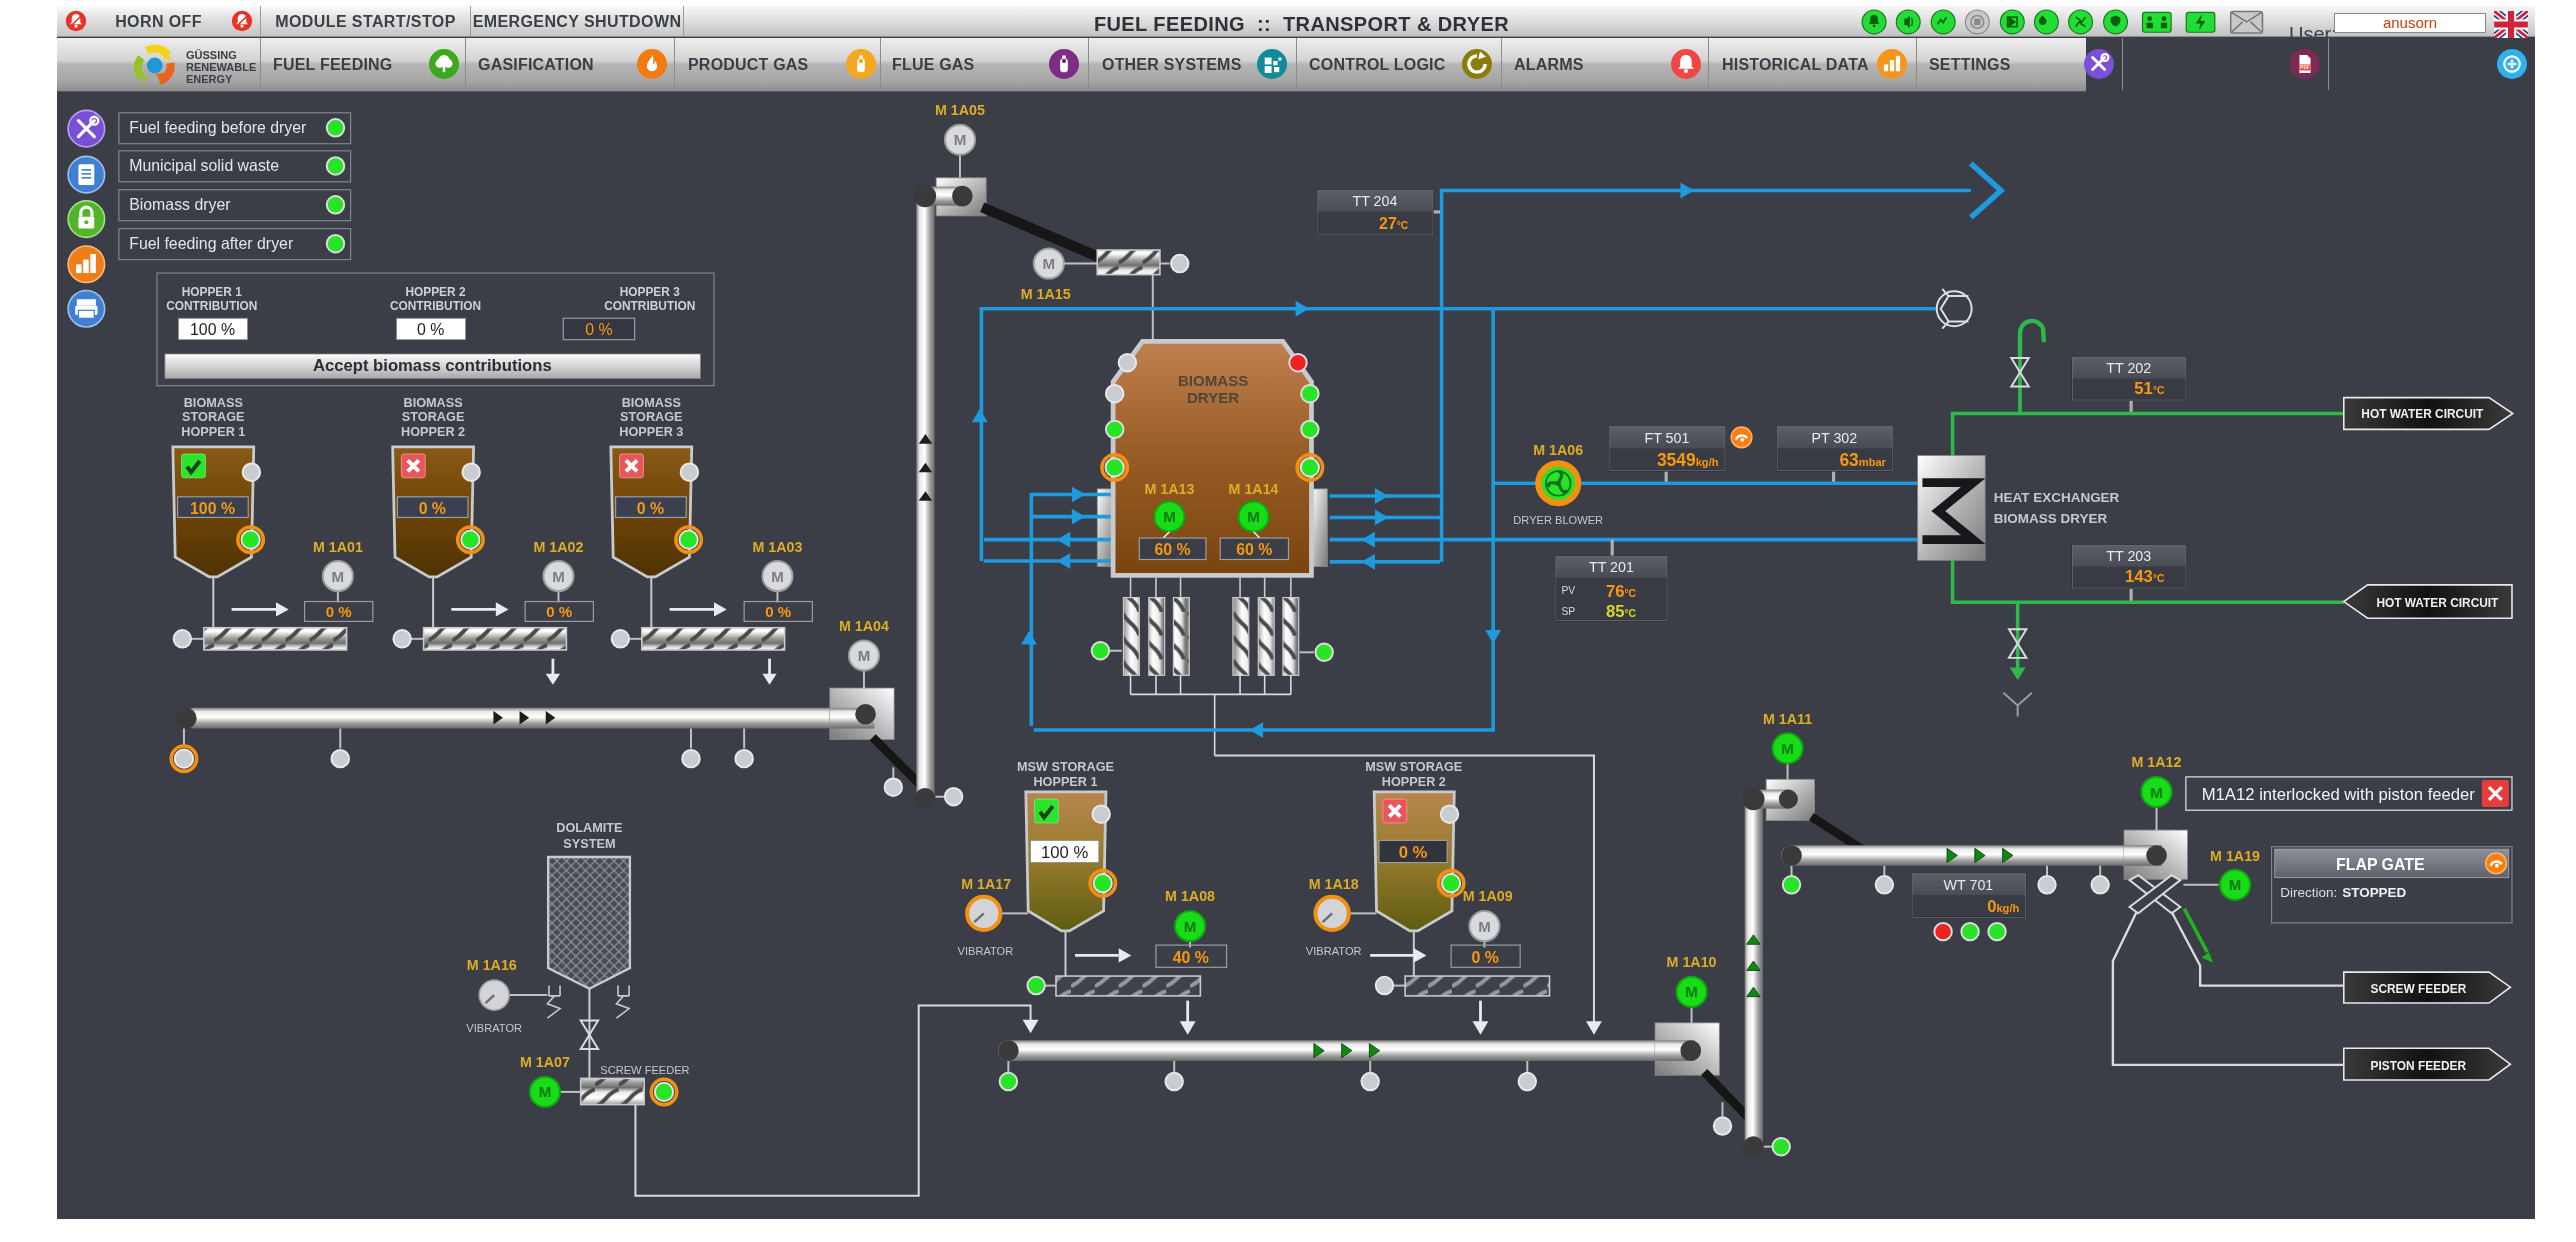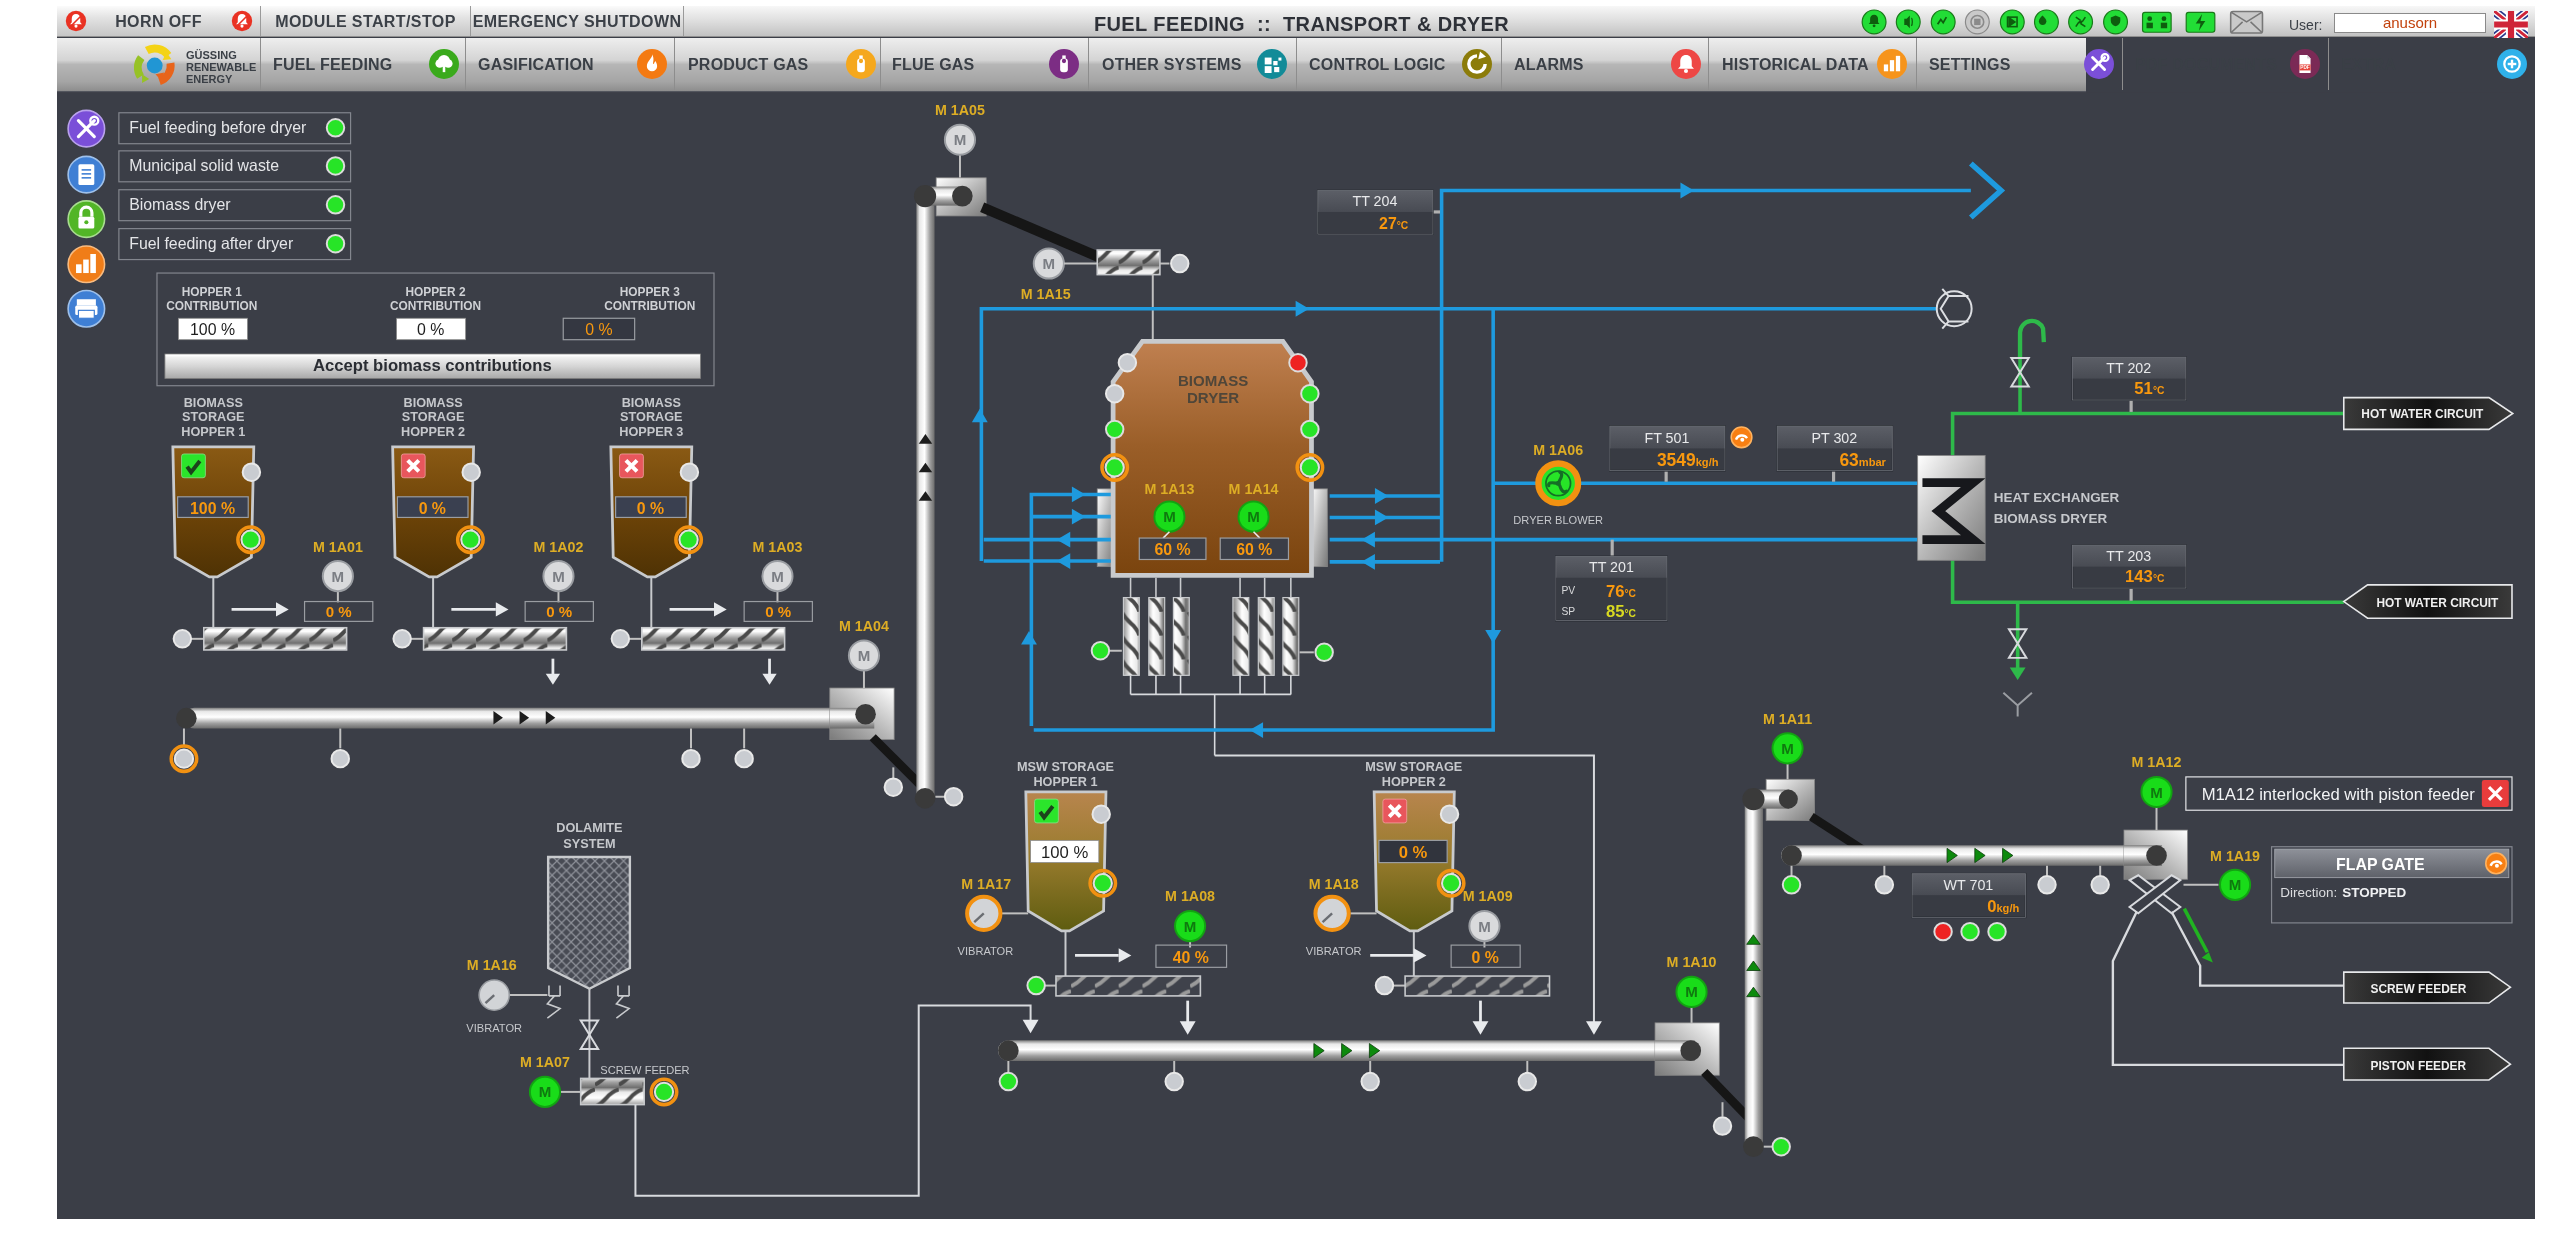--- a/index.html
+++ b/index.html
@@ -4,21 +4,21 @@
 <style>
   * { margin:0; padding:0; box-sizing:border-box; }
   html,body { width:2576px; height:1242px; background:#ffffff; font-family:"Liberation Sans", sans-serif; }
   .app { position:absolute; left:57px; top:6.3px; width:2478px; height:1213px; background:#3b3e47; }
   .row1 { position:absolute; left:0; top:0; width:2478px; height:31px;
           background:linear-gradient(#f7f7f7,#dedede 50%,#c2c2c2); border-bottom:0.8px solid #8f8f8f; }
   .r1btn { position:absolute; top:0; height:30px; border-right:0.8px solid #9a9a9a;
            background:linear-gradient(#fbfbfb,#e2e2e2 40%,#c6c6c6); }
   .r1txt { position:absolute; width:100%; text-align:center; top:7.1px; font-size:16px; font-weight:bold; color:#3c4148; letter-spacing:0.4px;}
   .title { position:absolute; top:6.3px; left:976px; width:476px; text-align:right; font-size:20px; font-weight:bold; color:#2e3138; letter-spacing:0.4px;}
-  .user  { position:absolute; top:11px; left:2232px; font-size:14px; color:#3c4148; }
+  .user  { position:absolute; top:17px; left:2232px; font-size:20px; color:#3c4148; }
   .uinput{ position:absolute; top:6.3px; left:2277px; width:152px; height:20px; background:#fff; border:0.8px solid #8a8a8a; text-align:center; font-size:15px; color:#c2410c; line-height:18px;}
   .row2 { position:absolute; left:0; top:32px; width:2029px; height:55px;
           background:linear-gradient(#eeeeee,#d4d4d4 42%,#b6b6b6 50%,#a5a5a5 82%,#8d8d8d); border-bottom:2.4px solid #53565e; }
   .mcell { position:absolute; top:0; height:52px; border-right:1.6px solid #8d8d8d; }
   .mtxt { position:absolute; left:12px; top:17.5px; font-size:16px; font-weight:bold; color:#3a3f46; letter-spacing:0.2px;}
   .micon { position:absolute; top:11px; }
   svg text { font-family:"Liberation Sans", sans-serif; }
 </style>
 </head>
 <body>

